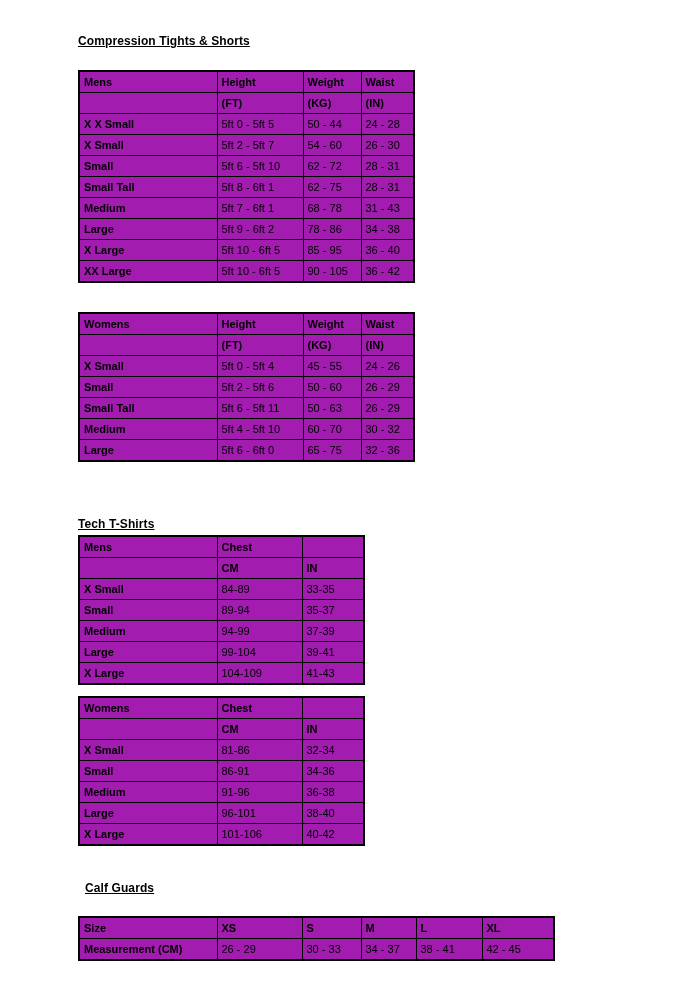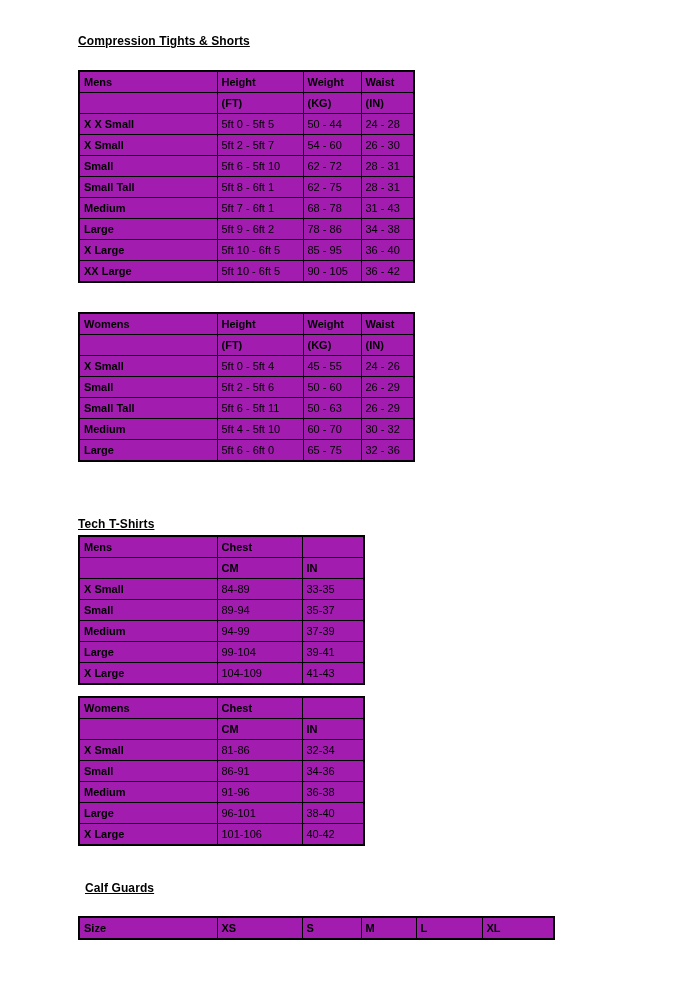--- a/index.html
+++ b/index.html
@@ -328,16 +328,24 @@
       </colgroup>
     <tbody>
       <tr>
         <td class="b">Size</td>
         <td class="b">XS</td>
         <td class="b">S</td>
         <td class="b">M</td>
         <td class="b">L</td>
         <td class="b">XL</td>
       </tr>
+      <tr>
+        <td class="b">Measurement (CM)</td>
+        <td class="n">26 - 29</td>
+        <td class="n">30 - 33</td>
+        <td class="n">34 - 37</td>
+        <td class="n">38 - 41</td>
+        <td class="n">42 - 45</td>
+      </tr>
     </tbody>
   </table>
 
 </div>
 
 </body></html>

